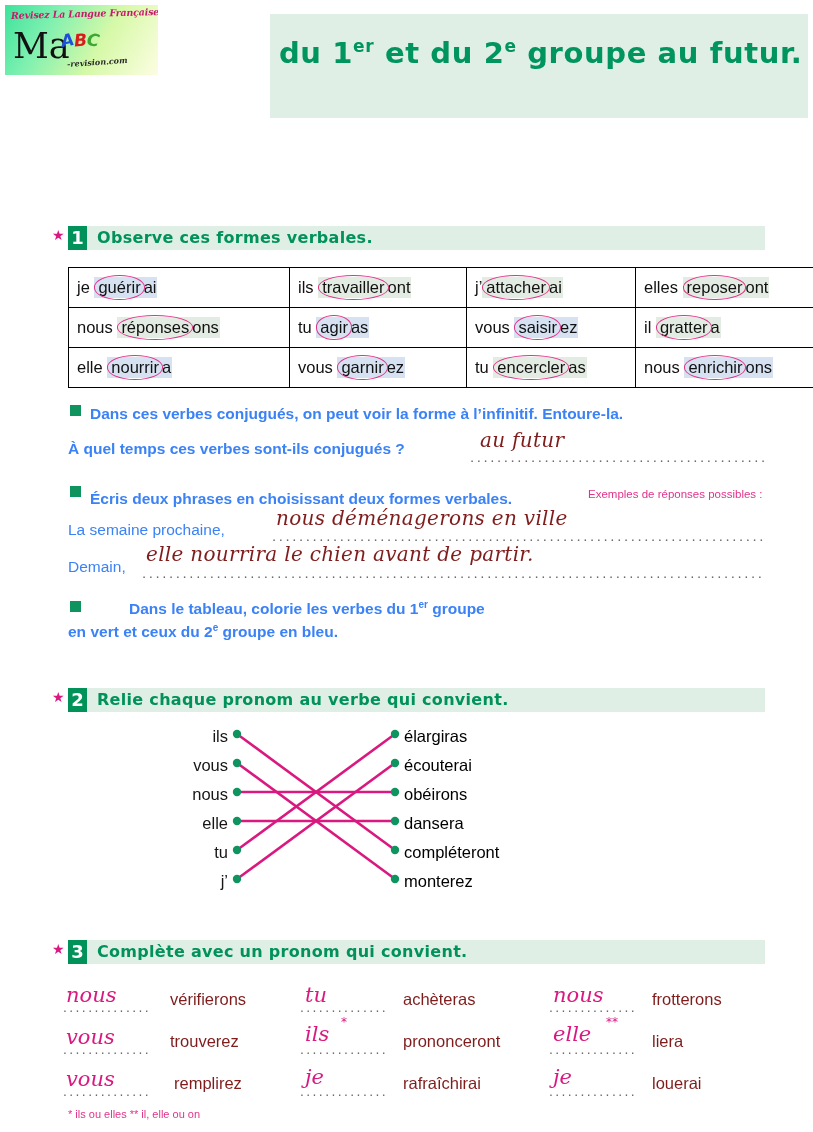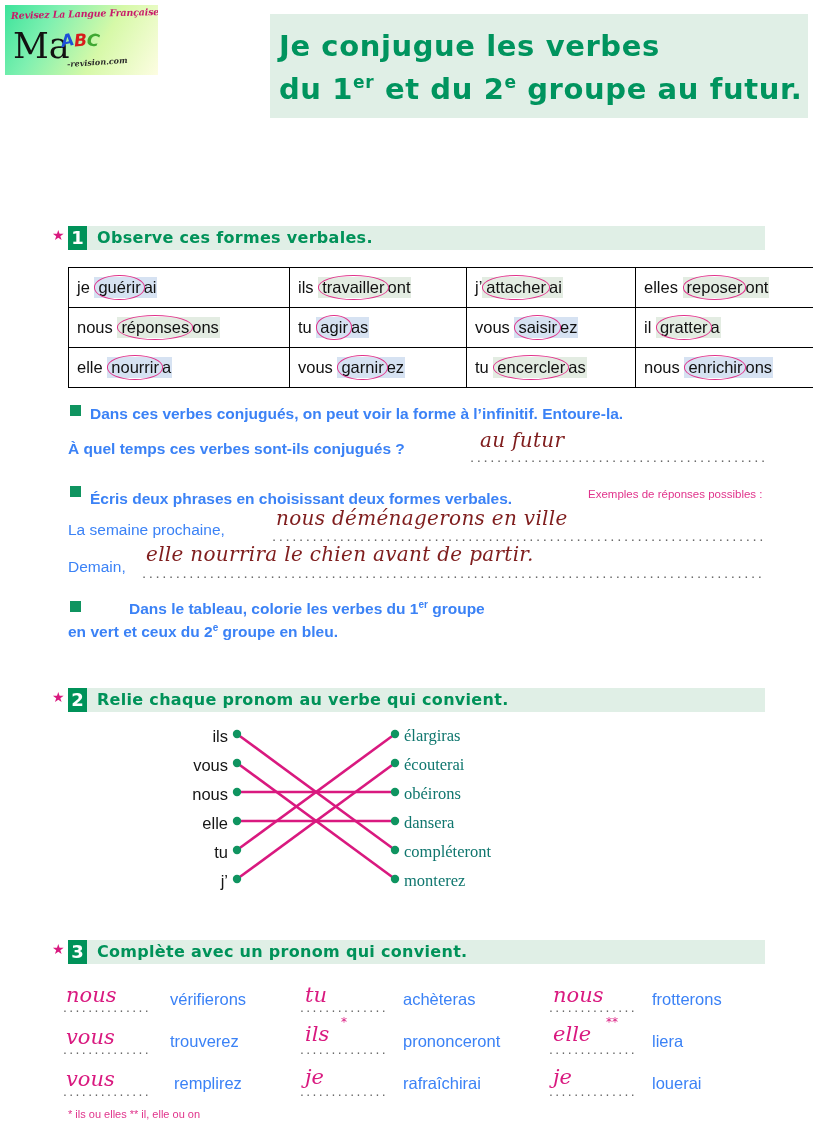--- a/index.html
+++ b/index.html
@@ -220,23 +220,23 @@
     position: absolute;
     font-family: "Liberation Sans", sans-serif;
     font-size: 16.5px;
     color: #161616;
     text-align: right;
     white-space: nowrap;
     line-height: 1;
   }
   .m-right {
     position: absolute;
-    font-family: Liberation Serif, serif;
+    font-family: Liberation Sans, sans-serif;
     font-size: 16.5px;
-    color: #0f766e;
+    color: #000000;
     white-space: nowrap;
     line-height: 1;
   }
   .ex3-ans {
     position: absolute;
     font-family: "DejaVu Serif", serif;
     font-style: italic;
     font-size: 21px;
     color: #d9197f;
     white-space: nowrap;
@@ -246,21 +246,21 @@
     position: absolute;
     font-family: "DejaVu Sans", sans-serif;
     font-size: 12px;
     color: #d9197f;
     line-height: 1;
   }
   .ex3-verb {
     position: absolute;
     font-family: "Liberation Sans", sans-serif;
     font-size: 16.5px;
-    color: #3b82f6;
+    color: #7f1d1d;
     white-space: nowrap;
     line-height: 1;
   }
   .ex3-dots {
     position: absolute;
     font-family: "Liberation Sans", sans-serif;
     font-size: 14px;
     color: #6b6b6b;
     letter-spacing: 2.4px;
     white-space: nowrap;
@@ -283,21 +283,20 @@
 <div id="logo">
   <div class="logo-tagline">Revisez La Langue Française</div>
   <div class="logo-ma">Ma</div>
   <div class="abc">
     <span class="a">A</span><span class="b">B</span><span class="c">C</span>
   </div>
   <div class="logo-domain">-revision.com</div>
 </div>
 
 <div id="title-banner">
-  <div class="t-line">Je conjugue les verbes</div>
   <div class="t-line"><span>du 1</span><sup>er</sup><span> et du 2</span><sup>e</sup><span> groupe au futur.</span></div>
 </div>
 
 <div class="ex-star" style="left:52px; top:228px;">★</div>
 <div class="ex-head" style="left:68px; top:226px; width:697px;"></div>
 <div class="ex-num" style="left:68px; top:226px;">1</div>
 <div class="ex-title" style="left:97px; top:226px;">Observe ces formes verbales.</div>
 
 <table id="verb-table">
   <tbody>

